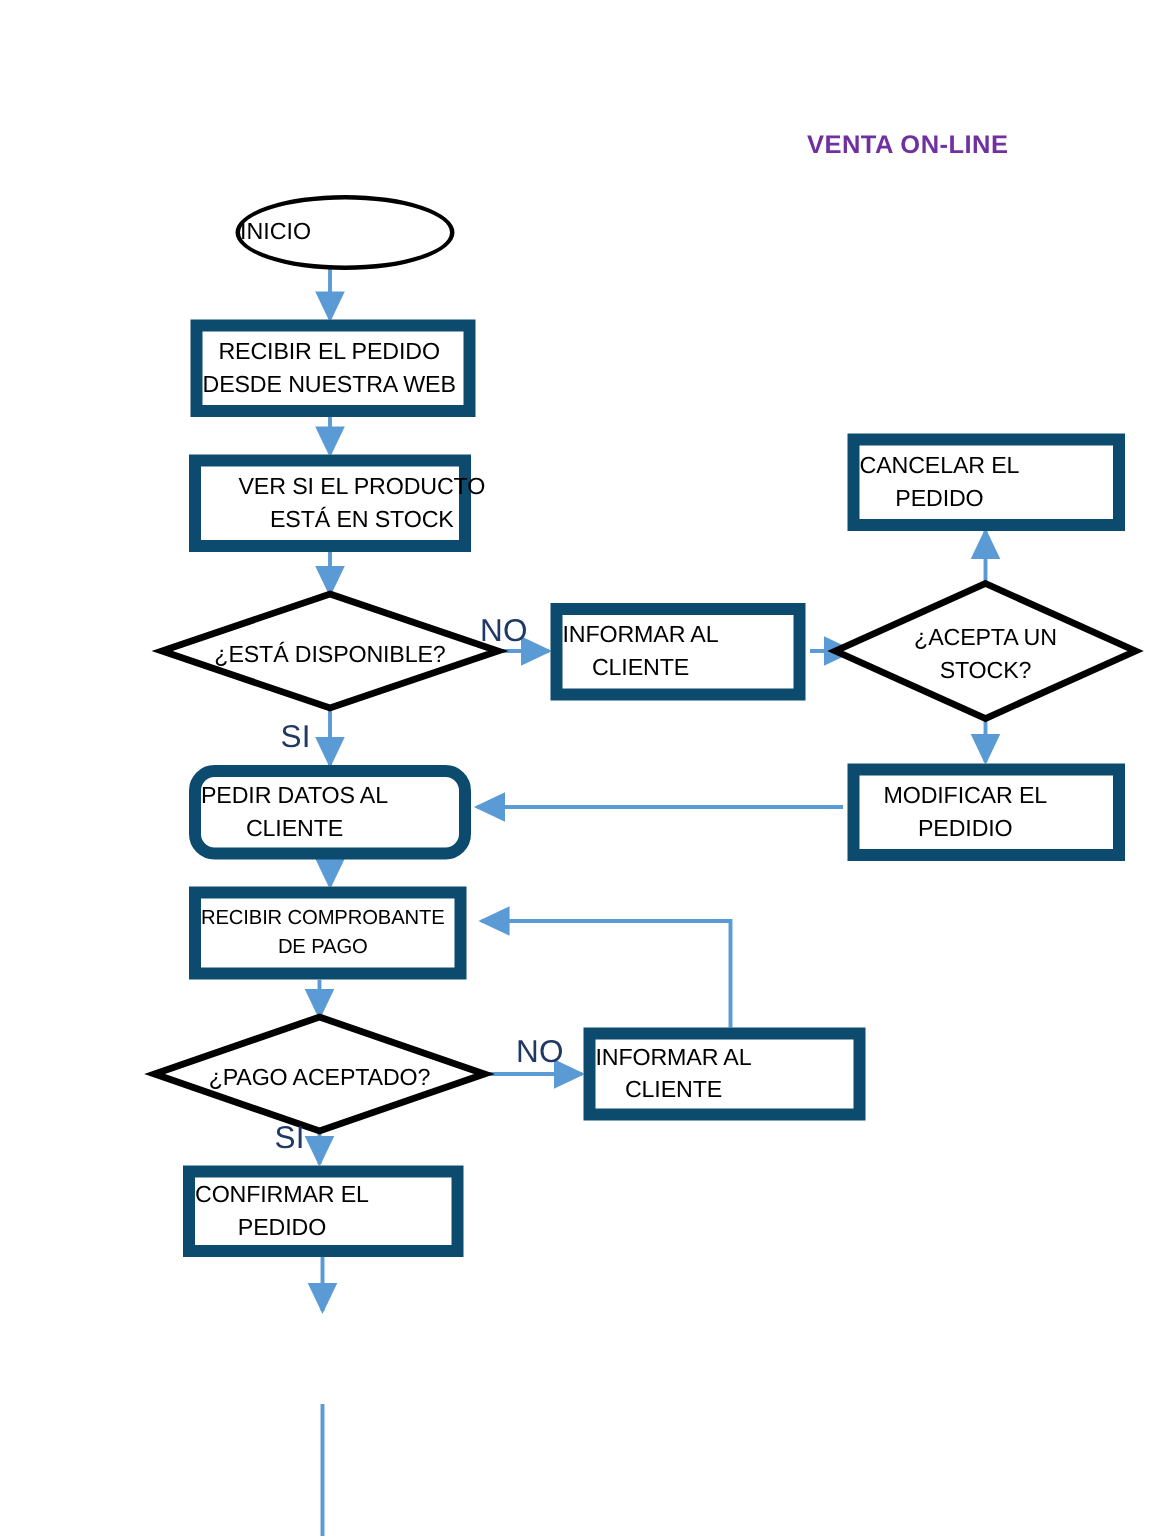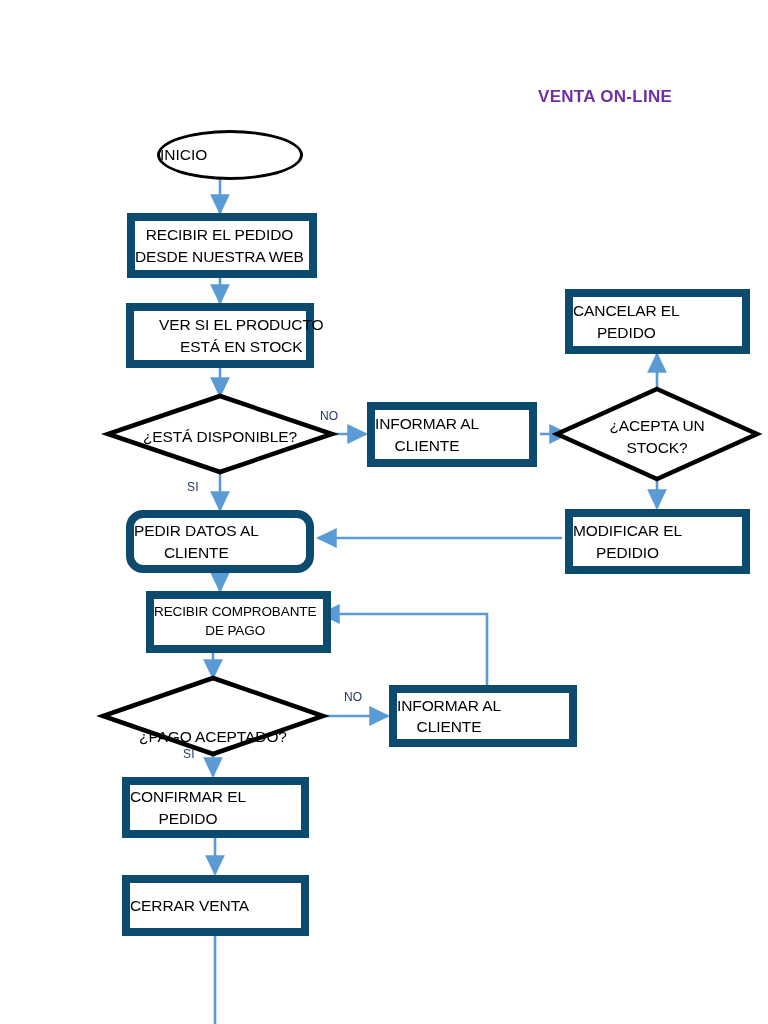--- a/index.html
+++ b/index.html
@@ -57,21 +57,21 @@
     font-size: 15.5px;
     line-height: 1.42;
     text-align: center;
     white-space: nowrap;
     letter-spacing: -0.1px;
     pointer-events: none;
   }
   .edge-label {
     position: absolute;
     z-index: 5;
-    font-size: 12px;
+    font-size: 21px;
     font-weight: 400;
     letter-spacing: 0.2px;
   }
   .title {
     position: absolute;
     z-index: 5;
     font-size: 17px;
     font-weight: bold;
     letter-spacing: 0.3px;
     white-space: nowrap;
@@ -168,58 +168,55 @@
     <div>STOCK?</div>
   </div>
 
   <div class="node proc" style="left:565px; top:289px; width:185px; height:65px;">
     <div>
       <div>CANCELAR EL</div>
       <div>PEDIDO</div>
     </div>
   </div>
 
-  <div class="node proc" style="left:565px; top:509px; width:185px; height:65px;">
+  <div class="node proc" style="left:565px; top:509px; width:185px; height:65px;padding-left:16px;">
     <div>
       <div>MODIFICAR EL</div>
       <div>PEDIDIO</div>
     </div>
   </div>
 
   <div class="node proc" style="left:126px; top:510px; width:188px; height:63px;border-radius:17px;">
     <div>
       <div>PEDIR DATOS AL</div>
       <div>CLIENTE</div>
     </div>
   </div>
 
-  <div class="node proc small" style="left:126px; top:591px; width:185px; height:62px;margin-left:20px;">
+  <div class="node proc small" style="left:126px; top:591px; width:185px; height:62px;">
     <div>
       <div>RECIBIR COMPROBANTE</div>
       <div>DE PAGO</div>
     </div>
   </div>
 
-  <div class="decision-label" style="left:113px; top:708px; width:200px;margin-top:18px;">¿PAGO ACEPTADO?</div>
+  <div class="decision-label" style="left:113px; top:708px; width:200px;">¿PAGO ACEPTADO?</div>
 
   <div class="edge-label" style="left:344px; top:690px; color:#1F3864;">NO</div>
 
   <div class="edge-label" style="left:183px; top:747px; color:#1F3864;">SI</div>
 
   <div class="node proc" style="left:389px; top:685px; width:188px; height:62px;">
     <div>
       <div>INFORMAR AL</div>
       <div>CLIENTE</div>
     </div>
   </div>
 
   <div class="node proc" style="left:122px; top:777px; width:187px; height:61px;">
     <div>
       <div>CONFIRMAR EL</div>
       <div>PEDIDO</div>
     </div>
   </div>
 
-  <div class="node proc" style="left:122px; top:875px; width:187px; height:61px;">
-    <span>CERRAR VENTA</span>
-  </div>
 
 </div>
 
 </body></html>

